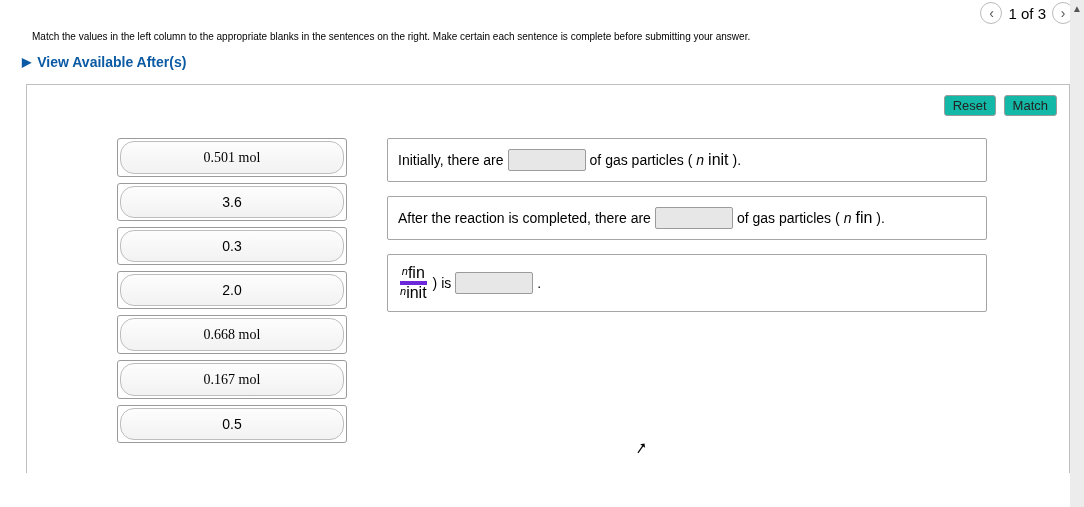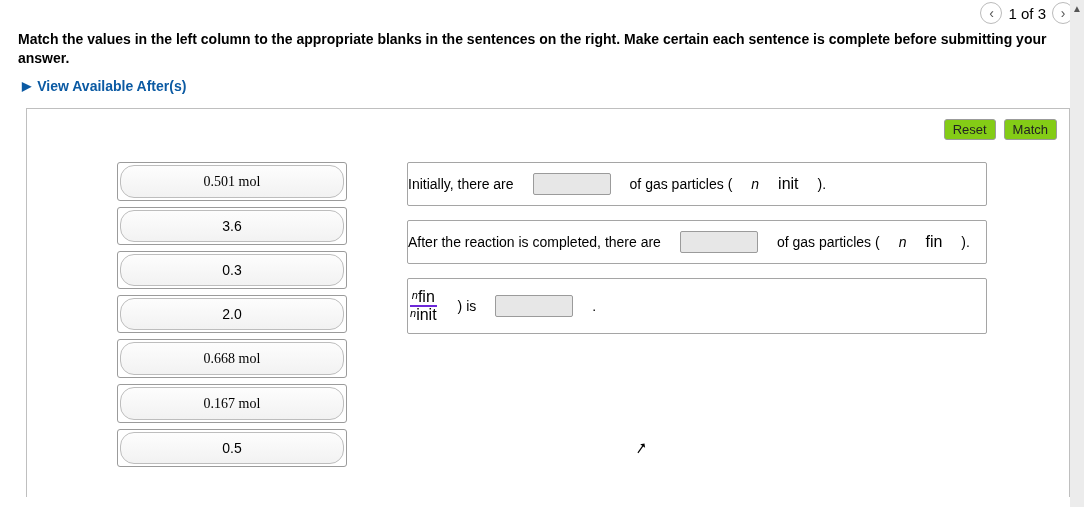--- a/index.html
+++ b/index.html
@@ -27,23 +27,23 @@
     border-radius: 50%;
     display: inline-flex;
     align-items: center;
     justify-content: center;
     color: #555;
     cursor: pointer;
     font-size: 14px;
     background: #fff;
   }
   .instructions {
-    padding: 2px 20px 6px 18px;
-    font-size: 14px;
-    font-weight: bold;
+    padding: 2px 20px 6px 32px;
+    font-size: 10px;
+    font-weight: normal;
     line-height: 1.35;
   }
   .hints-row {
     padding: 4px 20px 14px 22px;
     color: #0b5aa3;
     font-weight: bold;
     display: flex;
     align-items: center;
     gap: 6px;
     cursor: pointer;
@@ -58,21 +58,21 @@
     background: #fff;
   }
   .panel-tools {
     display: flex;
     justify-content: flex-end;
     gap: 8px;
     padding: 10px 12px 22px 12px;
   }
   .tool-btn {
     border: 1px solid #9b9b9b;
-    background: #84cc16;
+    background: #14b8a6;
     padding: 2px 8px;
     font-size: 13px;
     color: #222;
     cursor: pointer;
     border-radius: 3px;
   }
   .work-area {
     display: flex;
     gap: 40px;
     padding: 0 18px 0 90px;
@@ -101,48 +101,47 @@
   }
   .sentences {
     display: flex;
     flex-direction: column;
     gap: 14px;
     width: 600px;
   }
   .sent-box {
     border: 1px solid #a5a5a5;
     border-radius: 2px;
-    padding: 10px 0;
+    padding: 10px 10px;
     font-size: 14px;
     display: flex;
     align-items: center;
     flex-wrap: wrap;
-    gap: 19px;
-    margin-left: 20px;
+    gap: 4px;
   }
   .blank {
     display: inline-block;
     width: 78px;
     height: 22px;
     border: 1px solid #9b9b9b;
     background: #e7e7e7;
     vertical-align: middle;
     border-radius: 2px;
   }
   .blank.sm { width: 78px; }
   .sub { font-size: 16px; vertical-align: sub; }
   .frac {
     display: inline-flex;
     flex-direction: column;
     align-items: center;
     font-size: 11px;
     line-height: 1;
     vertical-align: middle;
   }
-  .frac .num { border-bottom: 2px solid #6d28d9; padding: 0 2px; }
+  .frac .num { border-bottom: 4px solid #6d28d9; padding: 0 2px; }
   .frac .den { padding: 0 2px; }
   .unit { font-family: 'Times New Roman', serif; }
   .cursor-icon {
     position: absolute;
     left: 636px;
     top: 440px;
     font-size: 16px;
     color: #000;
     transform: rotate(-10deg);
     pointer-events: none;

